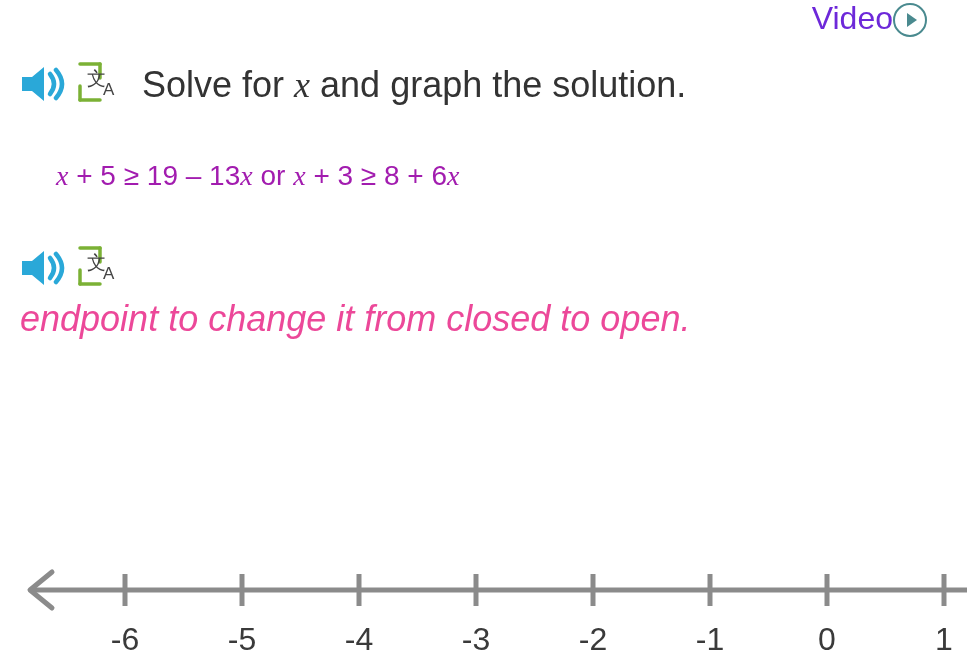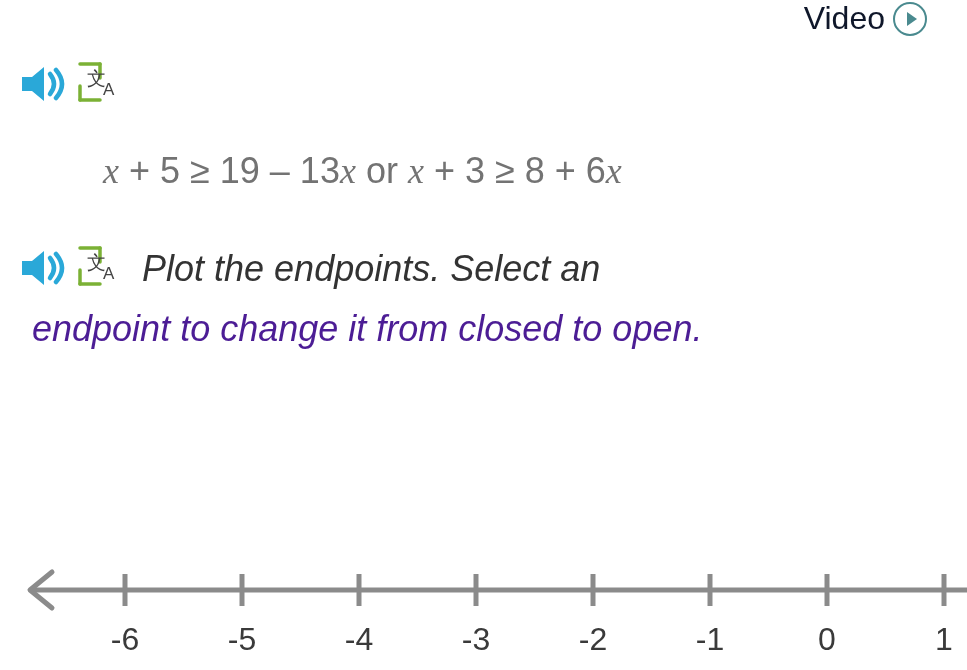--- a/index.html
+++ b/index.html
@@ -11,24 +11,24 @@
     color: #3a3a3a;
     background: #fff;
     position: relative;
     overflow: hidden;
   }
   .video-link {
     position: absolute;
     top: 0;
     right: 40px;
     font-size: 32px;
-    color: #0f172a;
+    color: #6d28d9;
     display: flex;
-    align-items: center;
-    gap: 8px;
+    align-items: flex-end;
+    gap: 0;
   }
   .video-link .play-circle {
     width: 30px;
     height: 30px;
     border: 2.5px solid #4a8a8f;
     border-radius: 50%;
     display: inline-flex;
     align-items: center;
     justify-content: center;
   }
@@ -65,31 +65,30 @@
     top: 2px;
   }
   .translate-icon svg { width: 48px; height: 44px; }
   .prompt-text {
     font-size: 36px;
     color: #333;
   }
   .italic { font-style: italic; }
   .var { font-style: italic; font-family: Georgia, 'Times New Roman', serif; }
   .inequality {
-    font-size: 36px;
+    font-size: 28px;
     padding: 48px 20px 0 56px;
-    color: #737373;
+    color: #a21caf;
     font-family: Verdana, Geneva, sans-serif;
-    margin-left: 47px;
   }
   .row2 { margin-top: 50px; }
   .instruction-block {
     font-size: 36px;
-    color: #4c1d95;
-    padding: 0 32px;
+    color: #ec4899;
+    padding: 0 20px;
     line-height: 1.85;
   }
   .number-line-wrap {
     position: absolute;
     left: 20px;
     right: 0;
     top: 560px;
   }
   .number-line-svg { width: 947px; height: 110px; }
   .tick-label {
@@ -118,20 +117,23 @@
   <span class="translate-icon">
     <svg viewBox="0 0 48 44">
       <path d="M4 4 L24 4" stroke="#7bb135" stroke-width="3.5" fill="none" stroke-linecap="round"></path>
       <path d="M24 4 L24 18" stroke="#7bb135" stroke-width="3.5" fill="none" stroke-linecap="round"></path>
       <path d="M4 40 L4 26" stroke="#7bb135" stroke-width="3.5" fill="none" stroke-linecap="round"></path>
       <path d="M4 40 L24 40" stroke="#7bb135" stroke-width="3.5" fill="none" stroke-linecap="round"></path>
       <text x="11" y="25" font-size="19" fill="#444" font-family="Arial">文</text>
       <text x="27" y="35" font-size="17" fill="#444" font-family="Arial">A</text>
     </svg>
   </span>
+  <span class="prompt-text">
+    <span>Solve for </span><span class="var">x</span><span> and graph the solution.</span>
+  </span>
 </div>
 
 <div class="inequality">
   <span class="var">x</span><span> + 5 ≥ 19 – 13</span><span class="var">x</span><span> or </span><span class="var">x</span><span> + 3 ≥ 8 + 6</span><span class="var">x</span>
 </div>
 
 <div class="row row2">
   <span class="speaker-icon">
     <svg viewBox="0 0 46 40">
       <path d="M2 13 L12 13 L24 3 L24 37 L12 27 L2 27 Z" fill="#2aa8d8"></path>
@@ -142,21 +144,20 @@
   <span class="translate-icon">
     <svg viewBox="0 0 48 44">
       <path d="M4 4 L24 4" stroke="#7bb135" stroke-width="3.5" fill="none" stroke-linecap="round"></path>
       <path d="M24 4 L24 18" stroke="#7bb135" stroke-width="3.5" fill="none" stroke-linecap="round"></path>
       <path d="M4 40 L4 26" stroke="#7bb135" stroke-width="3.5" fill="none" stroke-linecap="round"></path>
       <path d="M4 40 L24 40" stroke="#7bb135" stroke-width="3.5" fill="none" stroke-linecap="round"></path>
       <text x="11" y="25" font-size="19" fill="#444" font-family="Arial">文</text>
       <text x="27" y="35" font-size="17" fill="#444" font-family="Arial">A</text>
     </svg>
   </span>
-  <span class="prompt-text italic">Plot the endpoints. Select an</span>
 </div>
 <div class="instruction-block italic">
   <span>endpoint to change it from closed to open.</span><br>
   <br>
 </div>
 
 <div class="number-line-wrap">
   <svg class="number-line-svg" viewBox="0 0 947 110">
 
     <line x1="10" y1="30" x2="947" y2="30" stroke="#8b8b8b" stroke-width="5"></line>

